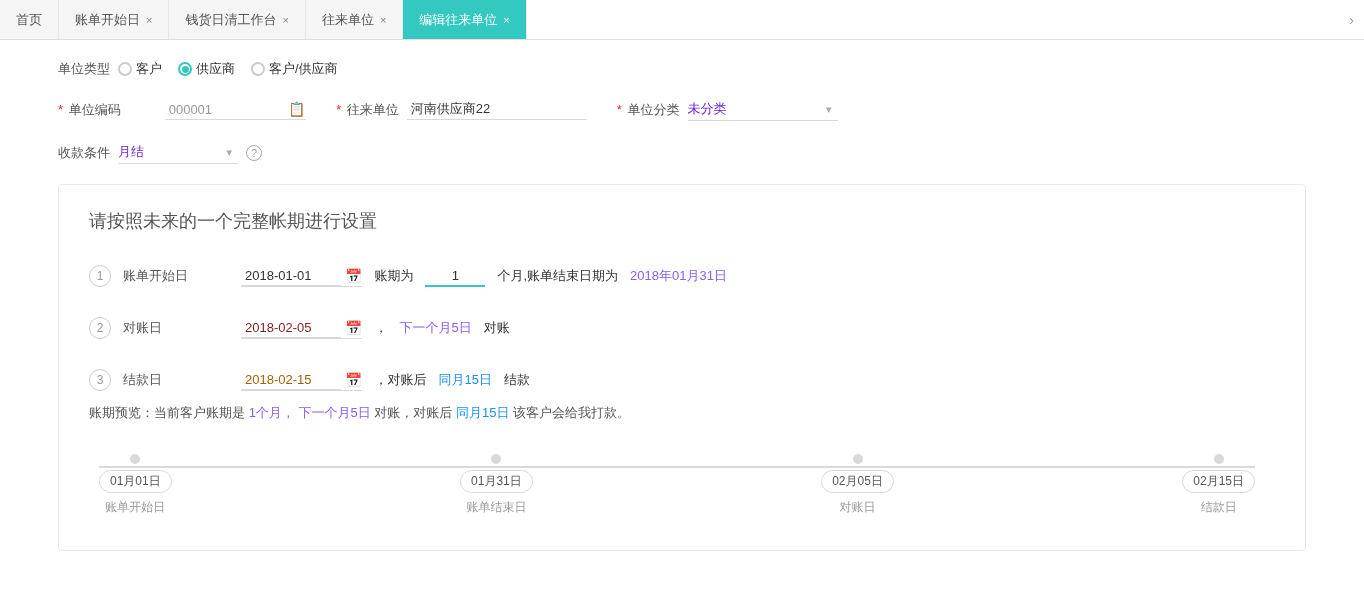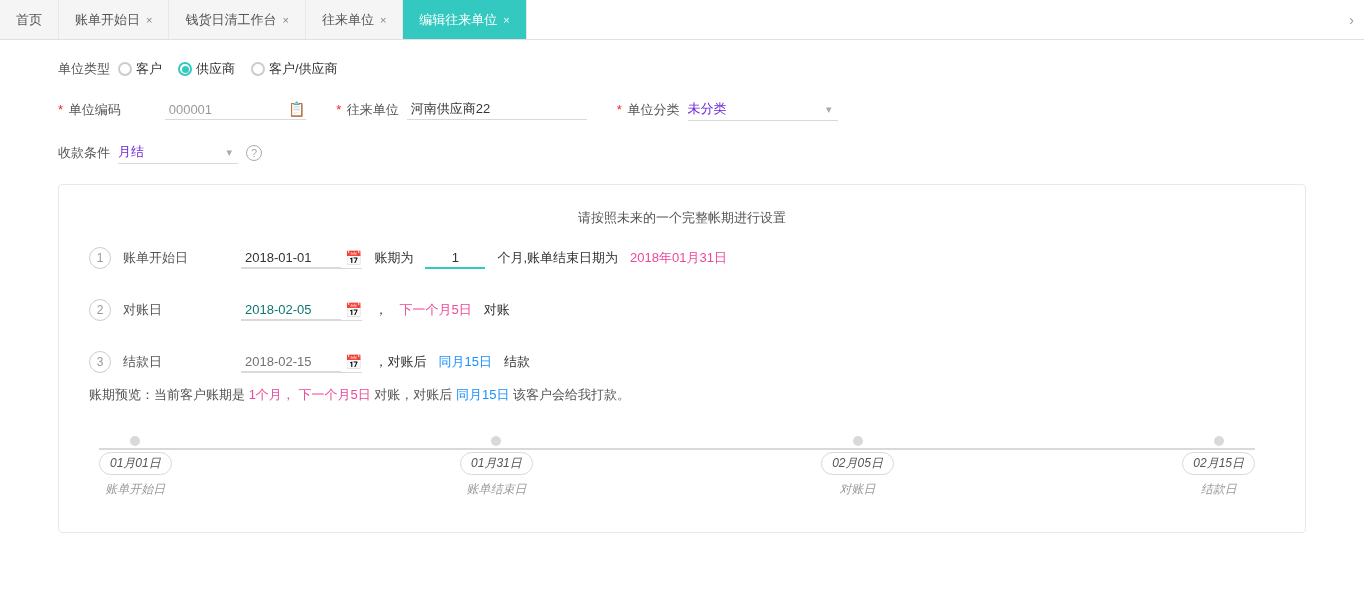--- a/index.html
+++ b/index.html
@@ -166,24 +166,23 @@
     }
 
     
     .section-box {
       border: 1px solid #e8e8e8;
       border-radius: 4px;
       padding: 24px 30px;
       margin-bottom: 20px;
     }
     .section-title {
-      font-size: 13px;
-      color: #555;
-      margin-bottom: 20px;
-      text-align: center;
+      font-size: 18px;
+      color: #555;
+      margin-bottom: 32px;
     }
 
     
     .step-row {
       display: flex;
       align-items: center;
       margin-bottom: 30px;
       gap: 12px;
     }
     .step-num {
@@ -203,21 +202,21 @@
       white-space: nowrap;
       min-width: 70px;
     }
     .step-content {
       display: flex;
       align-items: center;
       gap: 12px;
       flex: 1;
     }
     .highlight-blue { color: #1890ff; }
-    .highlight-orange { color: #ec4899; }
+    .highlight-orange { color: #8b5cf6; }
 
     
     .month-input {
       border: none;
       border-bottom: 2px solid #33c9c0;
       outline: none;
       font-size: 13px;
       color: #333;
       width: 60px;
       padding: 2px 4px;
@@ -232,21 +231,20 @@
       line-height: 1.8;
     }
 
     
     .timeline-container {
       display: flex;
       align-items: flex-end;
       padding: 10px 20px 10px 10px;
       position: relative;
       margin-top: 10px;
-      font-style: italic;
     }
     .timeline-line {
       position: absolute;
       top: 22px;
       left: 10px;
       right: 20px;
       height: 2px;
       background: #d9d9d9;
       z-index: 0;
     }
@@ -390,35 +388,35 @@
         <span>个月,账单结束日期为</span>
         <span class="highlight-orange">2018年01月31日</span>
       </div>
     </div>
 
     <div class="step-row">
       <div class="step-num">2</div>
       <span class="step-label">对账日</span>
       <div class="step-content">
         <div class="input-with-icon">
-          <input type="text" style="border-top: none; border-right: none; border-left: none; border-image: initial; border-bottom: 1px solid rgb(217, 217, 217); outline: none; font-size: 13px; color: #0f766e; background: transparent; padding: 2px 4px; width: 100px;" value="2018-02-05">
+          <input type="text" style="border-top: none; border-right: none; border-left: none; border-image: initial; border-bottom: 1px solid rgb(217, 217, 217); outline: none; font-size: 13px; color: #7f1d1d; background: transparent; padding: 2px 4px; width: 100px;" value="2018-02-05">
           <span class="calendar-icon">📅</span>
         </div>
         <span>，</span>
         <span class="highlight-orange">下一个月5日</span>
         <span> 对账</span>
       </div>
     </div>
 
     <div class="step-row" style="margin-bottom: 10px;">
       <div class="step-num">3</div>
       <span class="step-label">结款日</span>
       <div class="step-content">
         <div class="input-with-icon">
-          <input type="text" style="border-top: none; border-right: none; border-left: none; border-image: initial; border-bottom: 1px solid rgb(217, 217, 217); outline: none; font-size: 13px; color: #737373; background: transparent; padding: 2px 4px; width: 100px;" value="2018-02-15">
+          <input type="text" style="border-top: none; border-right: none; border-left: none; border-image: initial; border-bottom: 1px solid rgb(217, 217, 217); outline: none; font-size: 13px; color: #a16207; background: transparent; padding: 2px 4px; width: 100px;" value="2018-02-15">
           <span class="calendar-icon">📅</span>
         </div>
         <span>，对账后</span>
         <span class="highlight-blue">同月15日</span>
         <span> 结款</span>
       </div>
     </div>
 
     <div class="account-preview">
       <span>账期预览：当前客户账期是</span>

